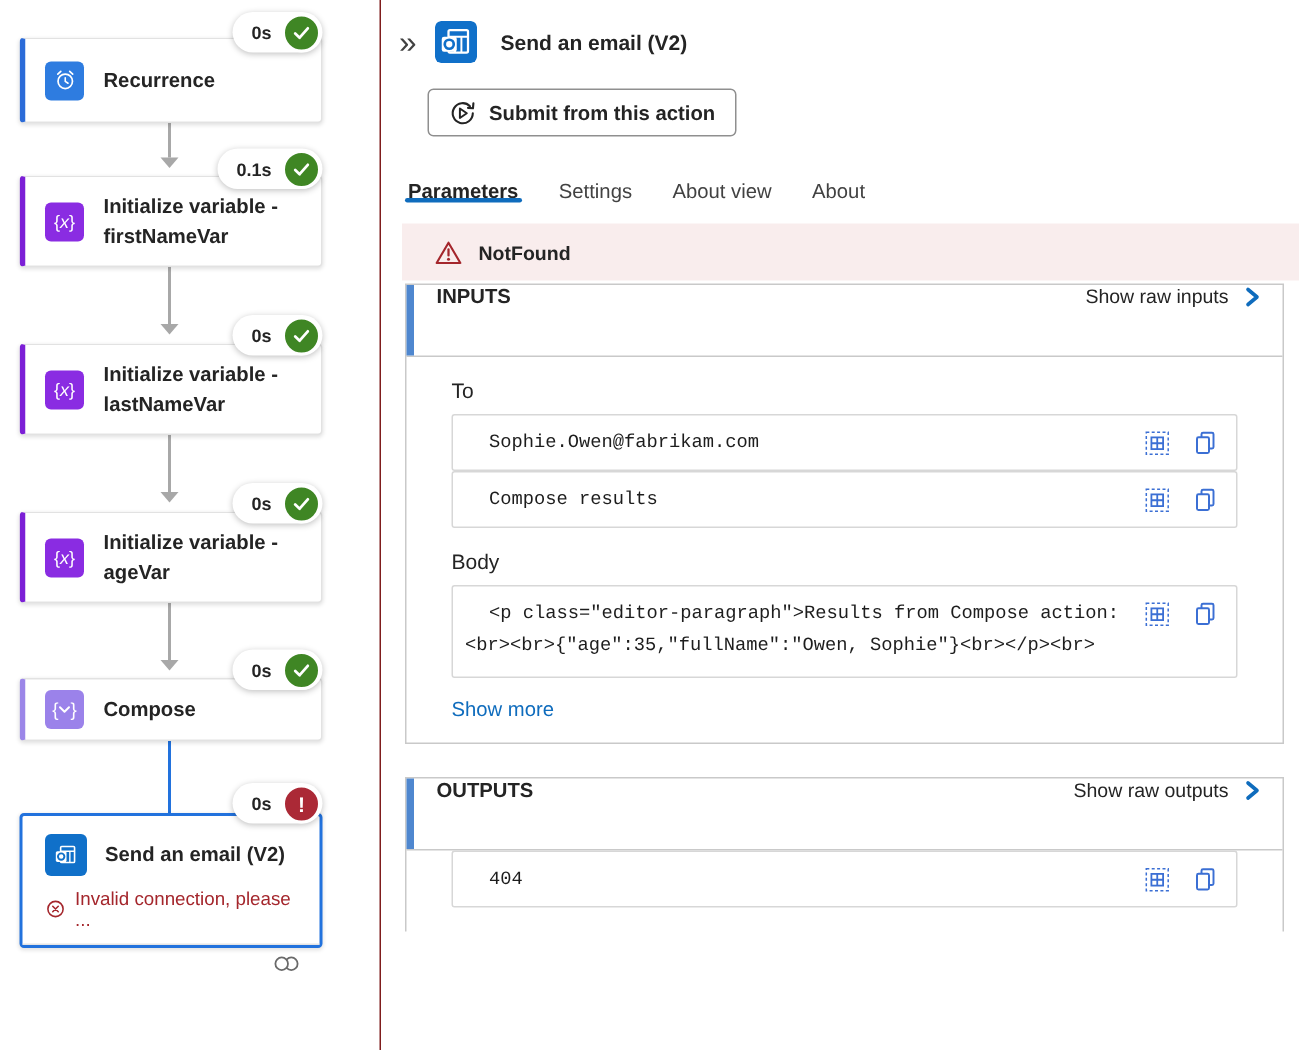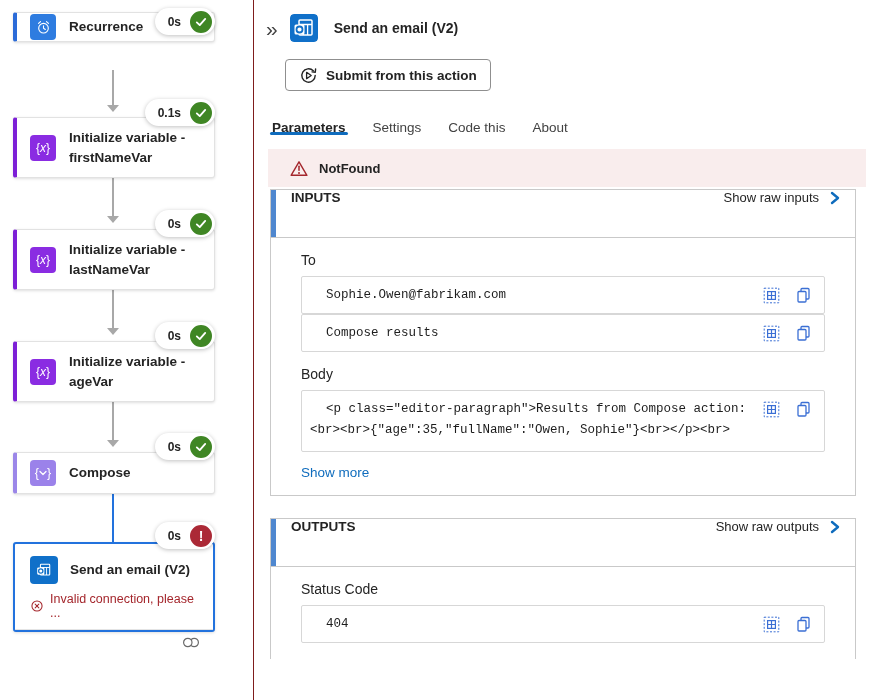--- a/index.html
+++ b/index.html
@@ -94,21 +94,21 @@
     <div class="conn blue" style="top:494px;height:48px"></div>
 
     <div class="badge" style="top:8px">
       <span class="dur">0s</span>
       <span class="status-dot success">
         <svg width="14" height="14" viewBox="0 0 20 20">
             <polyline points="4,10.5 8.2,14.5 16,5.5" fill="none" stroke="#fff" stroke-width="2.6" stroke-linecap="round" stroke-linejoin="round"></polyline>
           </svg>
       </span>
     </div>
-    <div class="card recurrence" style="top:12px;height:30px">
+    <div class="card recurrence" style="top:25px;height:57px">
       <span class="node-icon">
         <svg width="17" height="17" viewBox="0 0 24 24">
             <circle cx="12" cy="13" r="6.8" fill="none" stroke="#fff" stroke-width="1.6"></circle>
             <path d="M12 9.6V13l2.6 1.8" fill="none" stroke="#fff" stroke-width="1.5" stroke-linecap="round"></path>
             <path d="M5 6.3 7.8 3.6 M19 6.3 16.2 3.6" stroke="#fff" stroke-width="1.6" stroke-linecap="round"></path>
           </svg>
       </span>
       <span class="node-label">Recurrence</span>
     </div>
 
@@ -229,21 +229,21 @@
             <path d="M16.6 2.9 16.3 6.2 13 5.9" fill="none" stroke="#242424" stroke-width="1.4" stroke-linecap="round" stroke-linejoin="round"></path>
             <polygon points="7.6,6.3 12.2,9.5 7.6,12.7" fill="none" stroke="#242424" stroke-width="1.3" stroke-linejoin="round"></polygon>
           </svg>
       </span>
       <span>Submit from this action</span>
     </button>
 
     <div class="tabs">
       <span class="tab active">Parameters</span>
       <span class="tab">Settings</span>
-      <span class="tab">Code this</span>
+      <span class="tab">About view</span>
       <span class="tab">About</span>
     </div>
 
     <div class="banner">
       <span style="display:flex">
         <svg width="18" height="17" viewBox="0 0 18 17">
             <path d="M9 1.8 16.9 15.3H1.1Z" fill="none" stroke="#a4262c" stroke-width="1.4" stroke-linejoin="round"></path>
             <path d="M9 6.3v4" stroke="#a4262c" stroke-width="1.5" stroke-linecap="round"></path>
             <circle cx="9" cy="12.9" r="1" fill="#a4262c"></circle>
           </svg>
@@ -317,21 +317,20 @@
       <div class="io-header">
         <span class="io-title">OUTPUTS</span>
         <span class="io-link">
           <span>Show raw outputs</span>
           <svg width="12" height="14" viewBox="0 0 12 14">
               <polyline points="3,2 9,7 3,12" fill="none" stroke="#0f6cbd" stroke-width="2.4" stroke-linecap="round" stroke-linejoin="round"></polyline>
             </svg>
         </span>
       </div>
       <div class="io-body out-pad">
-        <div class="field-label">Status Code</div>
         <div class="field">
           <span>404</span>
           <span class="field-icons">
             <svg class="fi" width="17" height="17" viewBox="0 0 17 17">
                 <rect x="1.2" y="1.2" width="14.6" height="14.6" fill="none" stroke="#3b6fd4" stroke-width="1" stroke-dasharray="2 1.6"></rect>
                 <rect x="4.6" y="4.6" width="7.8" height="7.8" fill="none" stroke="#3b6fd4" stroke-width="1.2"></rect>
                 <path d="M4.6 8.5h7.8 M8.5 4.6v7.8" stroke="#3b6fd4" stroke-width="1.2"></path>
               </svg>
             <svg class="fi" width="17" height="17" viewBox="0 0 17 17">
                 <rect x="6" y="1.5" width="8" height="10.5" rx="1" fill="#fff" stroke="#3b6fd4" stroke-width="1.3"></rect>

